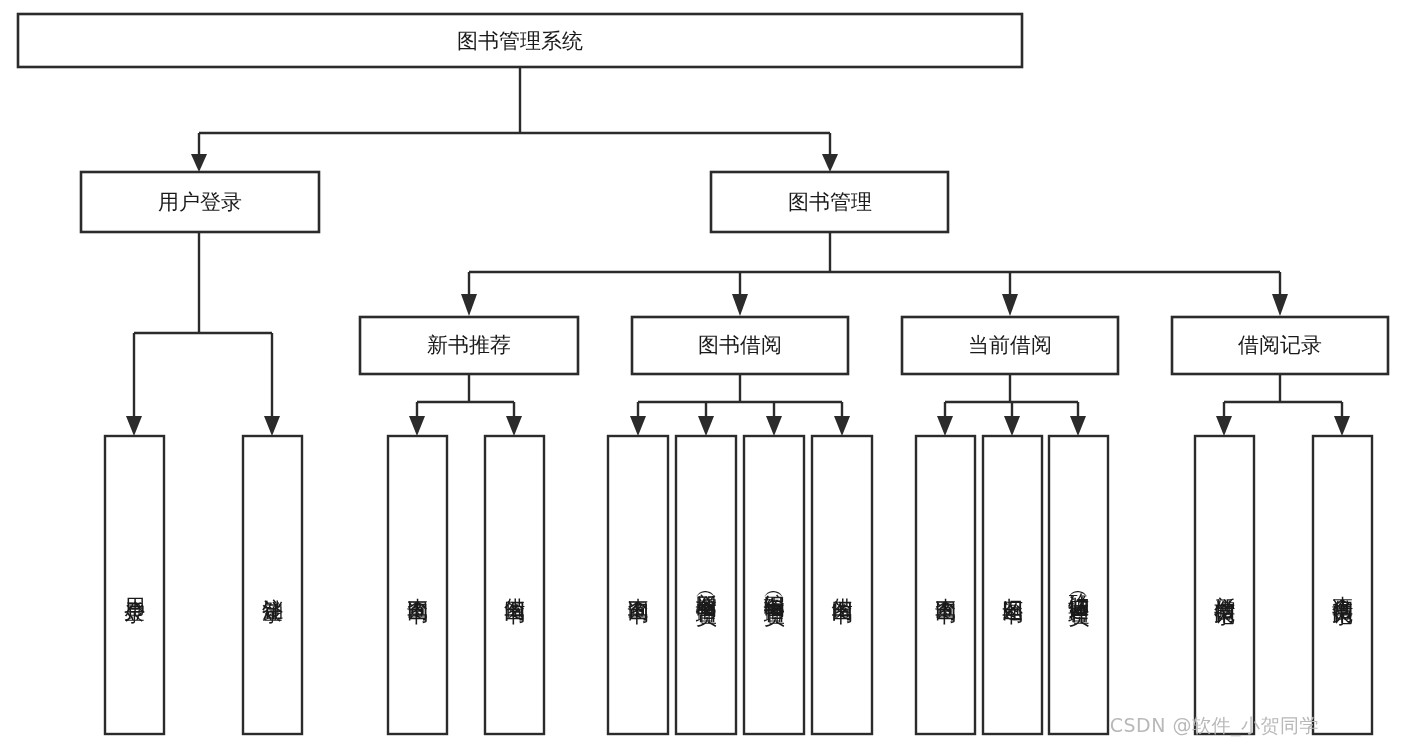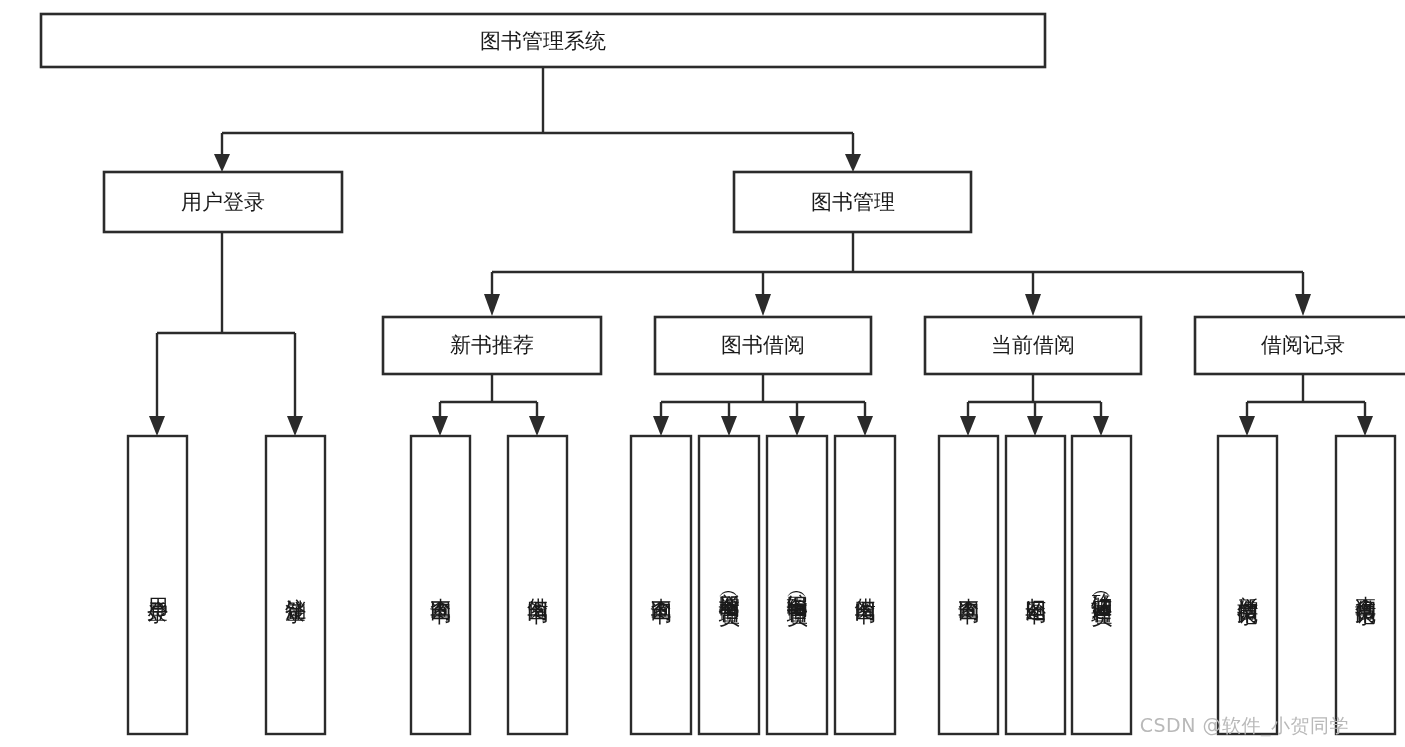--- a/index.html
+++ b/index.html
@@ -13,21 +13,20 @@
     height: 747px;
     font-family: "DejaVu Sans", "Liberation Sans", sans-serif;
     overflow: hidden;
     position: relative;
   }
   #diagram-root {
     position: relative;
     width: 1335px;
     height: 747px;
     background: #ffffff;
-    margin-left: 23px;
   }
   svg.flow {
     position: absolute;
     left: 0;
     top: 0;
     width: 1405px;
     height: 747px;
     display: block;
   }
   .node-rect {
@@ -67,21 +66,21 @@
     letter-spacing: 2px;
     display: flex;
     align-items: center;
     justify-content: center;
     text-align: center;
     white-space: nowrap;
     pointer-events: none;
   }
   .watermark {
     position: absolute;
-    right: 9px;
+    right: 16px;
     bottom: 8px;
     font-family: "DejaVu Sans", "Liberation Sans", sans-serif;
     font-size: 19px;
     color: #b9b9b9;
     letter-spacing: 0.5px;
     white-space: nowrap;
   }
 </style>
 </head>
 <body>

